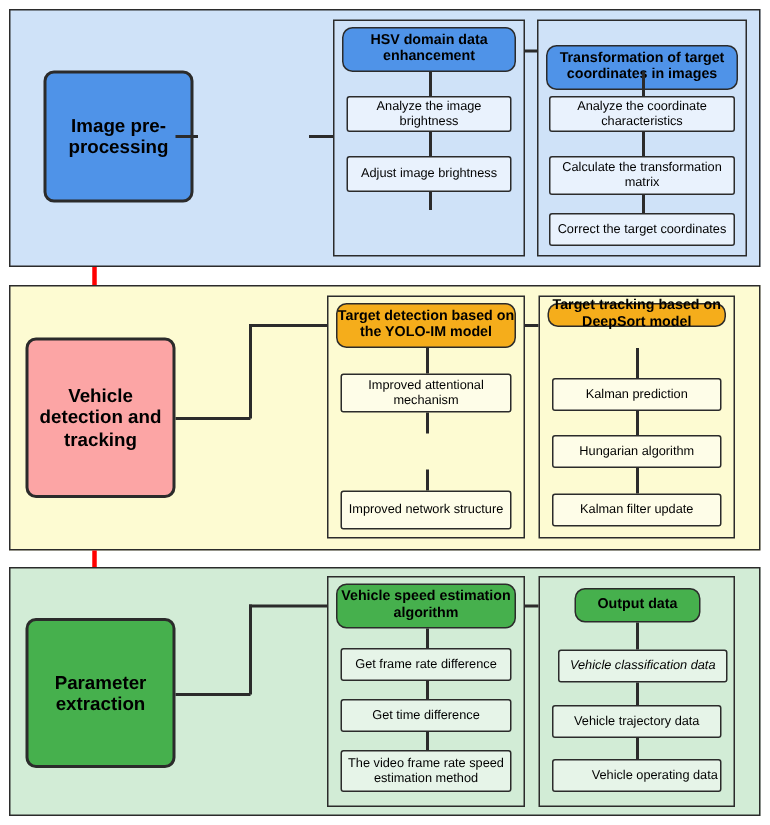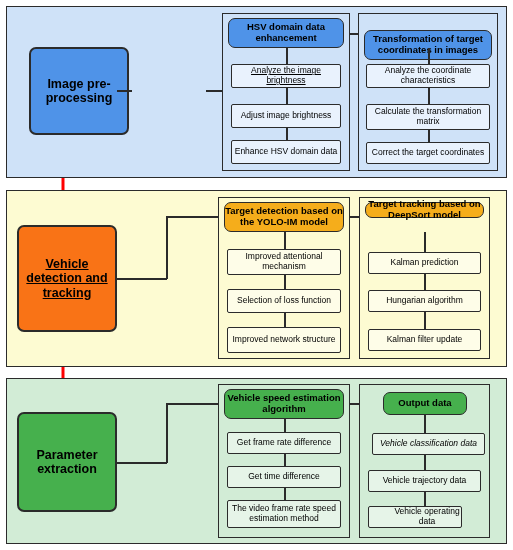--- a/index.html
+++ b/index.html
@@ -43,21 +43,21 @@
   }
 
   
   .stage {
     border-radius: 7px;
     font-weight: bold;
     font-size: 12.5px;
     border-width: 2px;
   }
   .stage.blue   { background: #4f93e8; margin-left: 12px; }
-  .stage.yellow { background: #f97316; text-decoration: underline; }
+  .stage.yellow { background: #fca5a5; }
   .stage.green  { background: #46b04d; }
 
   
   .ellipse {
     border-radius: 50%;
     background: #4f93e8;
     font-weight: bold;
     font-size: 10px;
     border-width: 2px;
   }
@@ -117,23 +117,22 @@
 
 
   <div class="ln h" style="left:117px; top:90px; width:15px;"></div>
 
   <div class="ln h" style="left:206px; top:90px; width:18px;"></div>
   <div class="ln v" style="left:223px; top:33px; height:58px;"></div>
   <div class="ln h" style="left:223px; top:33px; width:9px;"></div>
 
   <div class="group blue" style="left:222px; top:13px; width:128px; height:158px;"></div>
   <div class="node grp-head blue" style="left:228px; top:18px; width:116px; height:30px;">HSV domain data enhancement</div>
-  <div class="node step blue" style="left:231px; top:64px; width:110px; height:24px;text-decoration:underline;">Analyze the image brightness</div>
+  <div class="node step blue" style="left:231px; top:64px; width:110px; height:24px;">Analyze the image brightness</div>
   <div class="node step blue" style="left:231px; top:104px; width:110px; height:24px;">Adjust image brightness</div>
-  <div class="node step blue" style="left:231px; top:140px; width:110px; height:24px;">Enhance HSV domain data</div>
   <div class="ln v" style="left:286px; top:48px; height:16px;"></div>
   <div class="ln v" style="left:286px; top:88px; height:16px;"></div>
   <div class="ln v" style="left:286px; top:128px; height:12px;"></div>
 
   <div class="ln h" style="left:350px; top:33px; width:10px;"></div>
 
   <div class="group blue" style="left:358px; top:13px; width:140px; height:158px;"></div>
   <div class="node grp-head blue" style="left:364px; top:18px; width:128px; height:30px;margin-top:12px;">Transformation of target coordinates in images</div>
   <div class="node step blue" style="left:366px; top:64px; width:124px; height:24px;">Analyze the coordinate characteristics</div>
   <div class="node step blue" style="left:366px; top:104px; width:124px; height:26px;">Calculate the transformation matrix</div>
@@ -151,21 +150,20 @@
 
   <div class="node stage yellow" style="left:17px; top:225px; width:100px; height:107px;">Vehicle detection and tracking</div>
 
   <div class="ln h" style="left:117px; top:278px; width:50px;"></div>
   <div class="ln v" style="left:166px; top:216px; height:63px;"></div>
   <div class="ln h" style="left:166px; top:216px; width:53px;"></div>
 
   <div class="group yellow" style="left:218px; top:197px; width:132px; height:162px;"></div>
   <div class="node grp-head yellow" style="left:224px; top:202px; width:120px; height:30px;">Target detection based on the YOLO-IM model</div>
   <div class="node step yellow" style="left:227px; top:249px; width:114px; height:26px;">Improved attentional mechanism</div>
-  <div class="node step yellow" style="left:227px; top:289px; width:114px; height:24px;">Selection of loss function</div>
   <div class="node step yellow" style="left:227px; top:327px; width:114px; height:26px;">Improved network structure</div>
   <div class="ln v" style="left:284px; top:232px; height:17px;"></div>
   <div class="ln v" style="left:284px; top:275px; height:14px;"></div>
   <div class="ln v" style="left:284px; top:313px; height:14px;"></div>
 
   <div class="ln h" style="left:350px; top:216px; width:11px;"></div>
 
   <div class="group yellow" style="left:359px; top:197px; width:131px; height:162px;"></div>
   <div class="node grp-head yellow" style="left:365px; top:202px; width:119px; height:16px;">Target tracking based on DeepSort model</div>
   <div class="node step yellow" style="left:368px; top:252px; width:113px; height:22px;">Kalman prediction</div>
@@ -196,18 +194,18 @@
   <div class="ln v" style="left:284px; top:419px; height:13px;"></div>
   <div class="ln v" style="left:284px; top:454px; height:12px;"></div>
   <div class="ln v" style="left:284px; top:488px; height:12px;"></div>
 
   <div class="ln h" style="left:350px; top:403px; width:11px;"></div>
 
   <div class="group green" style="left:359px; top:384px; width:131px; height:154px;"></div>
   <div class="node grp-head green" style="left:383px; top:392px; width:84px; height:23px;">Output data</div>
   <div class="node step green" style="left:372px; top:433px; width:113px; height:22px;font-style:italic;">Vehicle classification data</div>
   <div class="node step green" style="left:368px; top:470px; width:113px; height:22px;">Vehicle trajectory data</div>
-  <div class="node step green" style="left:368px; top:506px; width:94px; height:22px;padding-left:24px;">Vehicle operating data</div>
+  <div class="node step green" style="left:368px; top:506px; width:113px; height:22px;padding-left:24px;">Vehicle operating data</div>
   <div class="ln v" style="left:424px; top:415px; height:18px;"></div>
   <div class="ln v" style="left:424px; top:455px; height:15px;"></div>
   <div class="ln v" style="left:424px; top:492px; height:14px;"></div>
 
 </div>
 
 </body></html>

